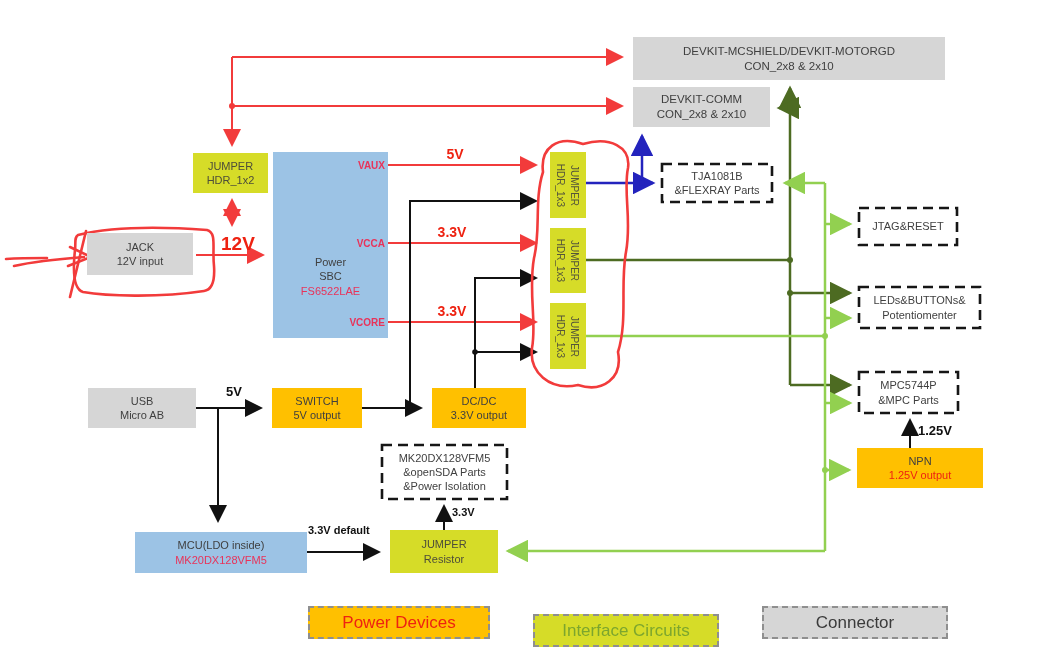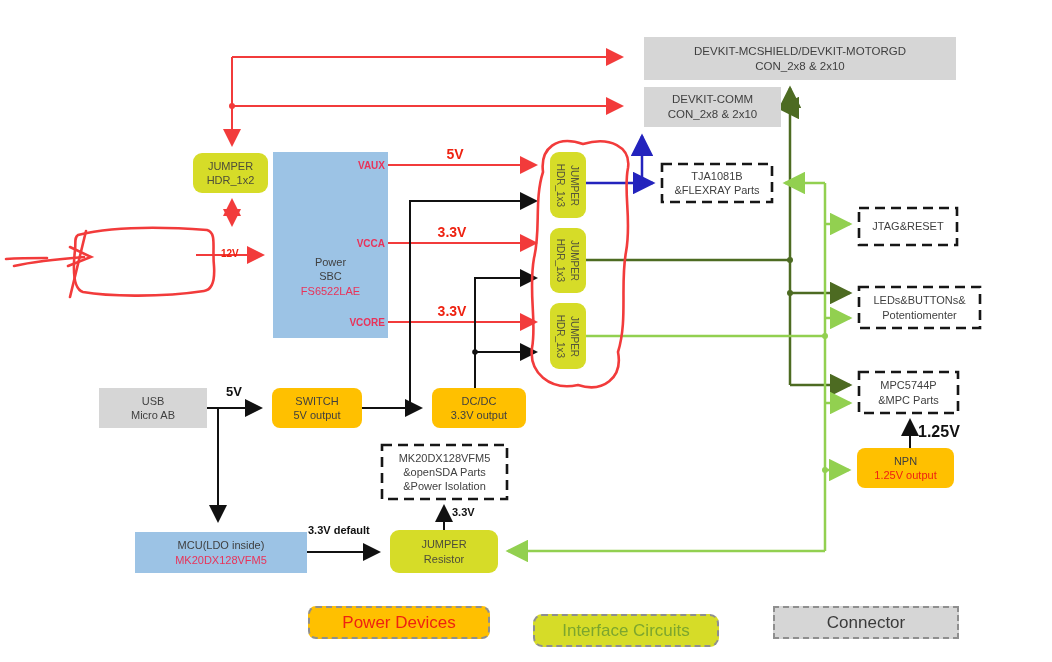--- a/index.html
+++ b/index.html
@@ -4,24 +4,24 @@
 <style>
   html,body{margin:0;padding:0;background:#ffffff;}
   #stage{
     position:relative;width:1052px;height:662px;background:#ffffff;overflow:hidden;
     font-family:"Liberation Sans",sans-serif;
   }
   .box{
     position:absolute;display:flex;flex-direction:column;align-items:center;justify-content:center;
     text-align:center;font-size:11px;line-height:1.3;color:#3f3f3f;
   }
-  .gray{background:#d6d6d6;margin-left:11px;}
+  .gray{background:#d6d6d6;}
   .blue{background:#9cc3e5;}
-  .orange{background:#ffc000;border-radius:8px;}
-  .green{background:#d6dc28;border-radius:9px;}
+  .orange{background:#ffc000;}
+  .green{background:#d6dc28;}
   .ghost{background:transparent;}         
   .redtxt{color:#e8335a;}
   .puretxt{color:#ee2211;}
   .lbl{position:absolute;font-weight:bold;color:#111;}
   .rlbl{position:absolute;font-weight:bold;color:#ee2211;}
   .pin{position:absolute;right:3px;width:60px;text-align:right;font-size:10px;font-weight:bold;color:#e8335a;}
   .jumper-box{display:flex;align-items:center;justify-content:center;}
   .jumper-inner{transform:rotate(90deg);white-space:nowrap;font-size:10px;line-height:1.35;color:#55553a;text-align:center;}
   .legend{
     position:absolute;top:606px;height:33px;display:flex;align-items:center;justify-content:center;
@@ -135,20 +135,24 @@
   <div class="box gray" style="left:633px;top:87px;width:137px;height:40px;font-size:11.5px;">
     <span>DEVKIT-COMM</span>
     <span>CON_2x8 &amp; 2x10</span>
   </div>
 
   <div class="box green" style="left:193px;top:153px;width:75px;height:40px;color:#4d4d3a;">
     <span>JUMPER</span>
     <span>HDR_1x2</span>
   </div>
 
+  <div class="box gray" style="left:87px;top:233px;width:106px;height:42px;">
+    <span>JACK</span>
+    <span>12V input</span>
+  </div>
 
   <div class="box blue" style="left:273px;top:152px;width:115px;height:186px;justify-content:flex-start;padding-top:103px;box-sizing:border-box;">
     <span>Power</span>
     <span>SBC</span>
     <span class="redtxt">FS6522LAE</span>
     <span class="pin" style="top:7px;">VAUX</span>
     <span class="pin" style="top:85px;">VCCA</span>
     <span class="pin" style="top:164px;">VCORE</span>
   </div>
 
@@ -183,21 +187,21 @@
   <div class="box ghost" style="left:859px;top:287px;width:121px;height:41px;">
     <span>LEDs&amp;BUTTONs&amp;</span>
     <span>Potentiomenter</span>
   </div>
 
   <div class="box ghost" style="left:859px;top:372px;width:99px;height:41px;">
     <span>MPC5744P</span>
     <span>&amp;MPC Parts</span>
   </div>
 
-  <div class="box orange" style="left:857px;top:448px;width:97px;height:40px;">
+  <div class="box orange" style="left:857px;top:448px;width:126px;height:40px;">
     <span>NPN</span>
     <span class="puretxt">1.25V output</span>
   </div>
 
   <div class="box gray" style="left:88px;top:388px;width:108px;height:40px;">
     <span>USB</span>
     <span>Micro AB</span>
   </div>
 
   <div class="box orange" style="left:272px;top:388px;width:90px;height:40px;">
@@ -219,26 +223,26 @@
   <div class="box green" style="left:390px;top:530px;width:108px;height:43px;color:#4d4d3a;">
     <span>JUMPER</span>
     <span>Resistor</span>
   </div>
 
   <div class="box blue" style="left:135px;top:532px;width:172px;height:41px;">
     <span>MCU(LDO inside)</span>
     <span class="redtxt">MK20DX128VFM5</span>
   </div>
 
-  <span class="rlbl" style="left:221px;top:248px;font-size:10px;">12V</span>
+  <span class="rlbl" style="left:221px;top:233px;font-size:19px;">12V</span>
   <span class="rlbl" style="left:430px;top:146px;width:50px;text-align:center;font-size:14px;">5V</span>
   <span class="rlbl" style="left:422px;top:224px;width:60px;text-align:center;font-size:14px;">3.3V</span>
   <span class="rlbl" style="left:422px;top:303px;width:60px;text-align:center;font-size:14px;">3.3V</span>
   <span class="lbl" style="left:226px;top:384px;font-size:13px;">5V</span>
-  <span class="lbl" style="left:918px;top:423px;font-size:16px;">1.25V</span>
+  <span class="lbl" style="left:918px;top:423px;font-size:13px;">1.25V</span>
   <span class="lbl" style="left:452px;top:506px;font-size:11px;">3.3V</span>
   <span class="lbl" style="left:308px;top:524px;font-size:11px;">3.3V default</span>
 
   <div class="legend orange" style="left:308px;width:182px;color:#ee2211;">
     <span>Power Devices</span>
   </div>
   <div class="legend green" style="left:533px;width:186px;color:#7ca62e;margin-top:8px;">
     <span>Interface Circuits</span>
   </div>
   <div class="legend gray" style="left:762px;width:186px;color:#3b3b3b;">

